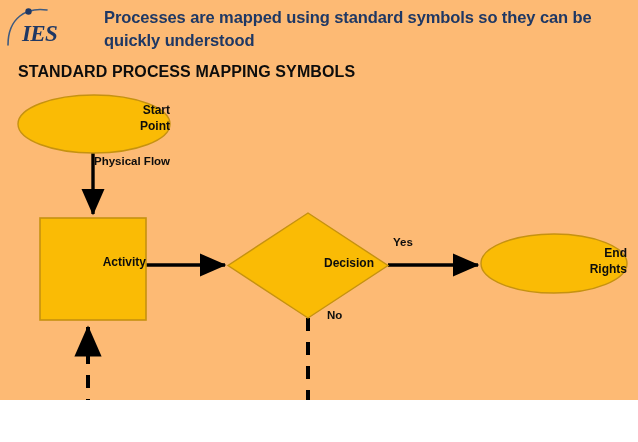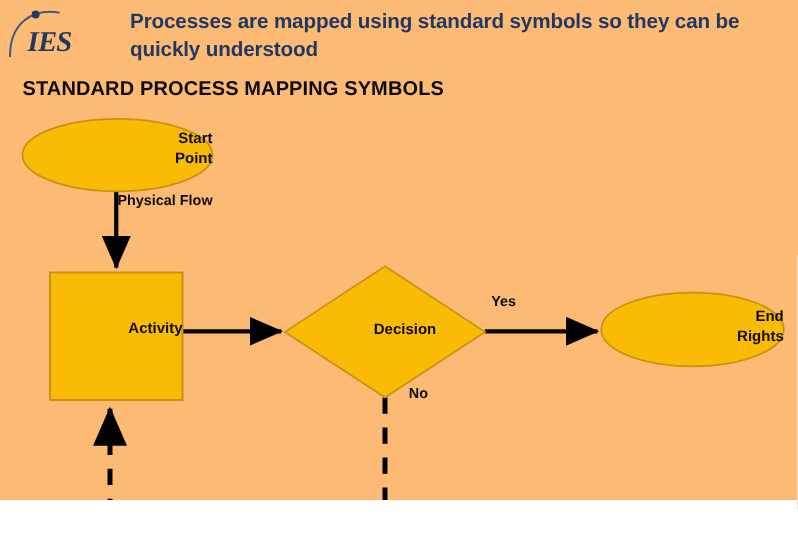--- a/index.html
+++ b/index.html
@@ -64,21 +64,21 @@
     position: absolute;
     font-size: 12px;
     font-weight: bold;
     color: #0d0d0d;
     text-align: right;
     line-height: 1.3;
     white-space: pre-line;
   }
   #label-start   { left: 18px;  top: 103px; width: 152px; }
   #label-activity{ left: 40px;  top: 255px; width: 106px; }
-  #label-decision{ left: 247px; top: 256px; width: 102px; }
+  #label-decision{ left: 272px; top: 256px; width: 102px; }
   #label-end     { left: 481px; top: 246px; width: 146px; }
 
   
   .edge-label {
     position: absolute;
     font-size: 11.5px;
     font-weight: bold;
     color: #0d0d0d;
     white-space: nowrap;
   }

